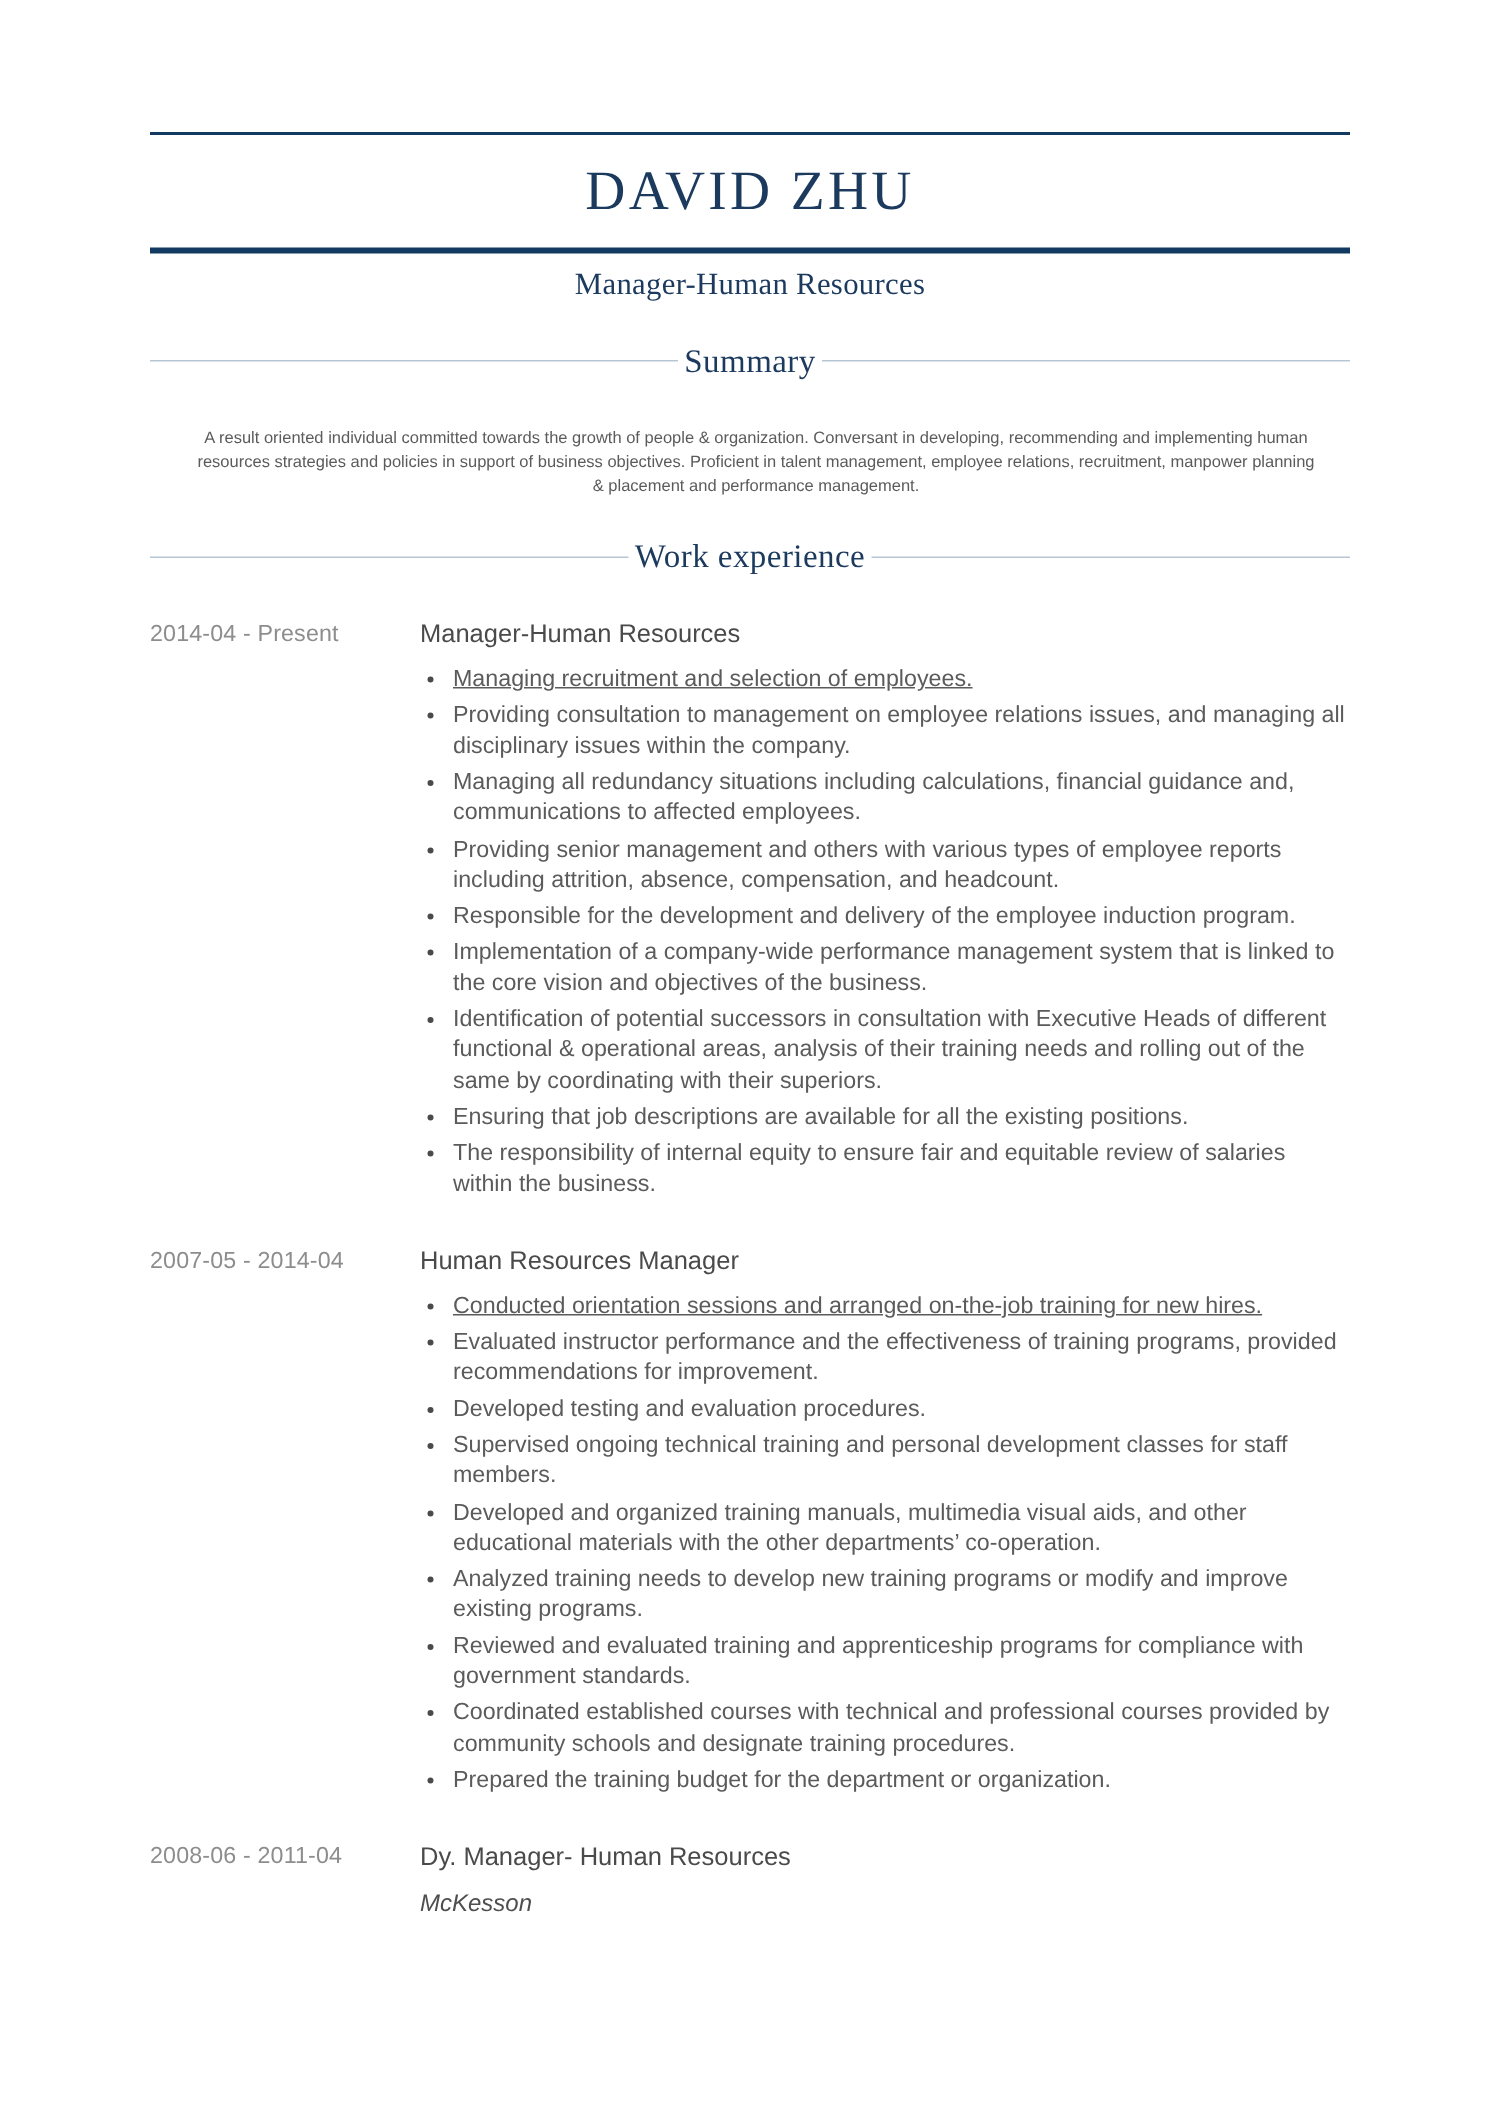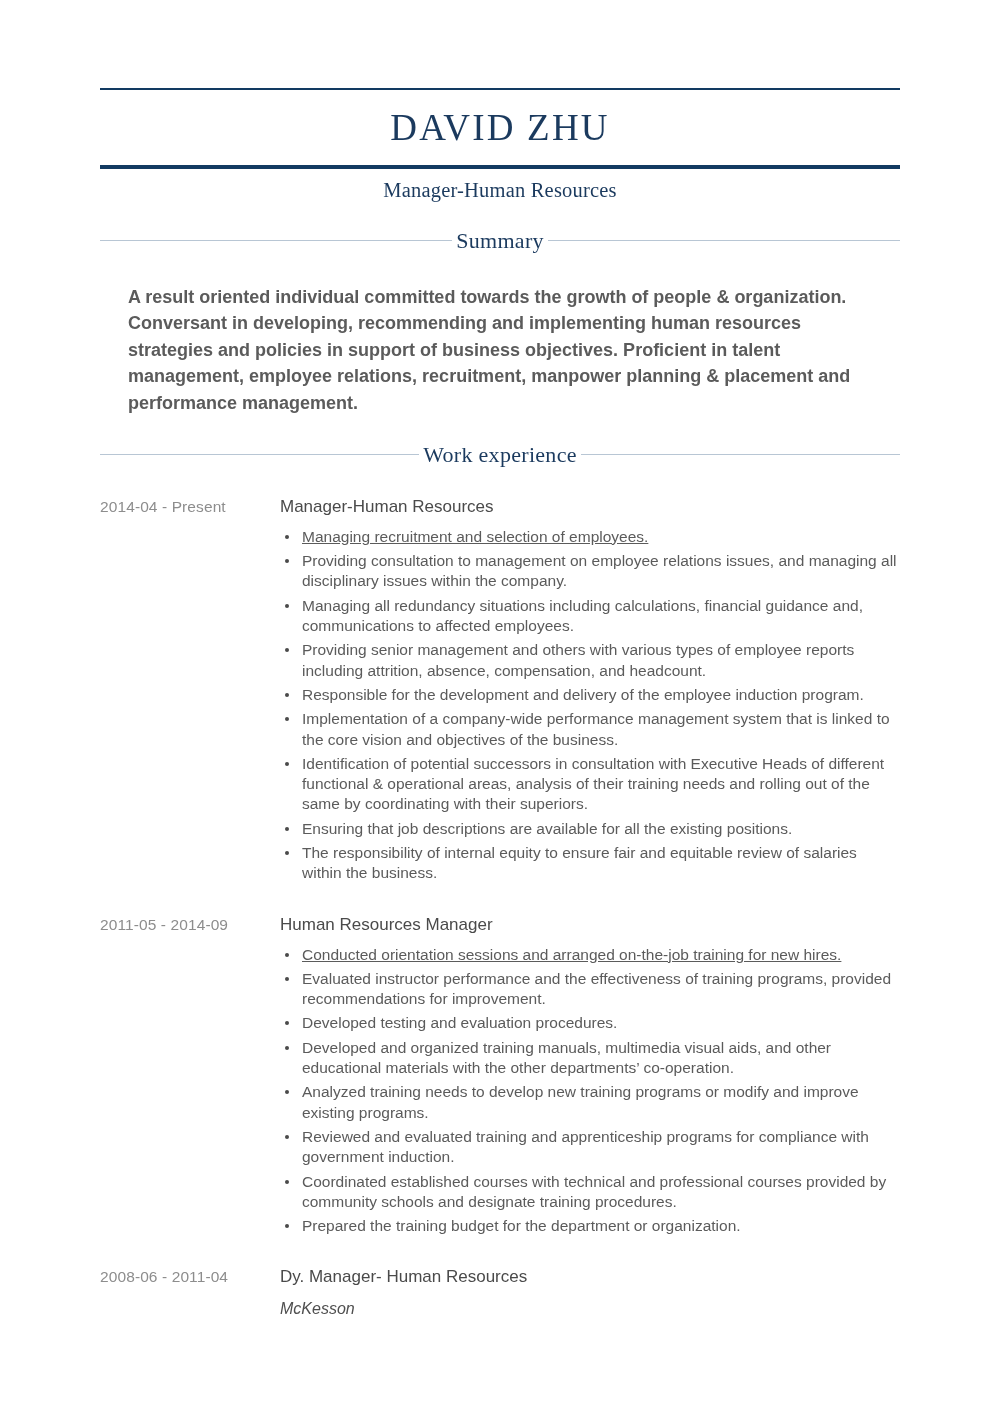--- a/index.html
+++ b/index.html
@@ -88,25 +88,24 @@
     font-size: 22px;
     color: #1b3a5e;
     letter-spacing: 0.3px;
     white-space: nowrap;
   }
 
   
   .summary-body {
     margin-top: 30px;
     padding: 0 20px 0 28px;
-    font-size: 18px;
+    font-size: 11px;
     line-height: 1.47;
     color: #5b5b5b;
-    text-align: left;
-    font-weight: bold;
+    text-align: center;
   }
 
   
   .work-list {
     margin-top: 28px;
   }
   .job {
     display: flex;
     align-items: flex-start;
     margin-bottom: 30px;
@@ -205,30 +204,31 @@
           <li>Responsible for the development and delivery of the employee induction program.</li>
           <li>Implementation of a company-wide performance management system that is linked to the core vision and objectives of the business.</li>
           <li>Identification of potential successors in consultation with Executive Heads of different functional &amp; operational areas, analysis of their training needs and rolling out of the same by coordinating with their superiors.</li>
           <li>Ensuring that job descriptions are available for all the existing positions.</li>
           <li>The responsibility of internal equity to ensure fair and equitable review of salaries within the business.</li>
         </ul>
       </div>
     </div>
 
     <div class="job">
-      <div class="dates">2011-05 - 2014-09</div>
+      <div class="dates">2007-05 - 2014-04</div>
       <div class="details">
         <div class="role">Human Resources Manager</div>
         <ul>
           <li>Conducted orientation sessions and arranged on-the-job training for new hires.</li>
           <li>Evaluated instructor performance and the effectiveness of training programs, provided recommendations for improvement.</li>
           <li>Developed testing and evaluation procedures.</li>
+          <li>Supervised ongoing technical training and personal development classes for staff members.</li>
           <li>Developed and organized training manuals, multimedia visual aids, and other educational materials with the other departments’ co-operation.</li>
           <li>Analyzed training needs to develop new training programs or modify and improve existing programs.</li>
-          <li>Reviewed and evaluated training and apprenticeship programs for compliance with government induction.</li>
+          <li>Reviewed and evaluated training and apprenticeship programs for compliance with government standards.</li>
           <li>Coordinated established courses with technical and professional courses provided by community schools and designate training procedures.</li>
           <li>Prepared the training budget for the department or organization.</li>
         </ul>
       </div>
     </div>
 
     <div class="job">
       <div class="dates">2008-06 - 2011-04</div>
       <div class="details">
         <div class="role">Dy. Manager- Human Resources</div>

